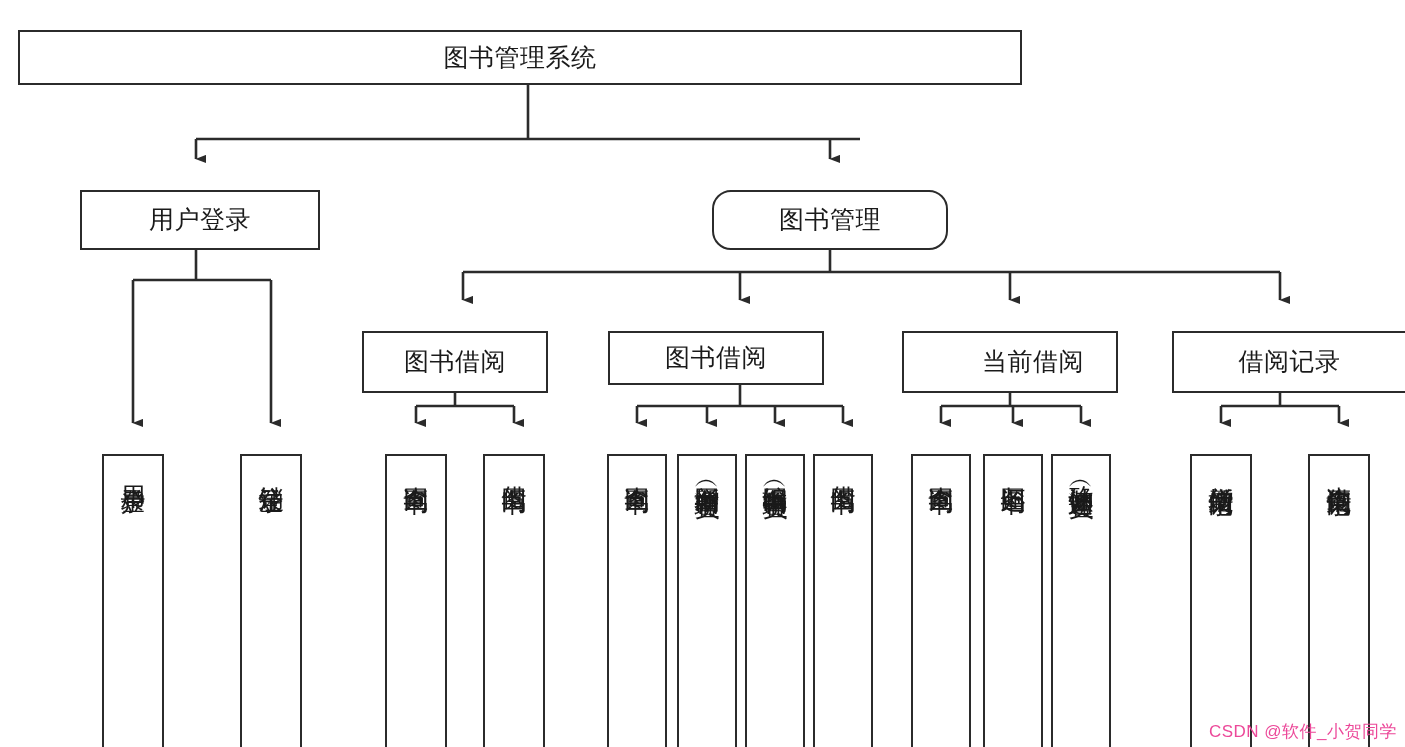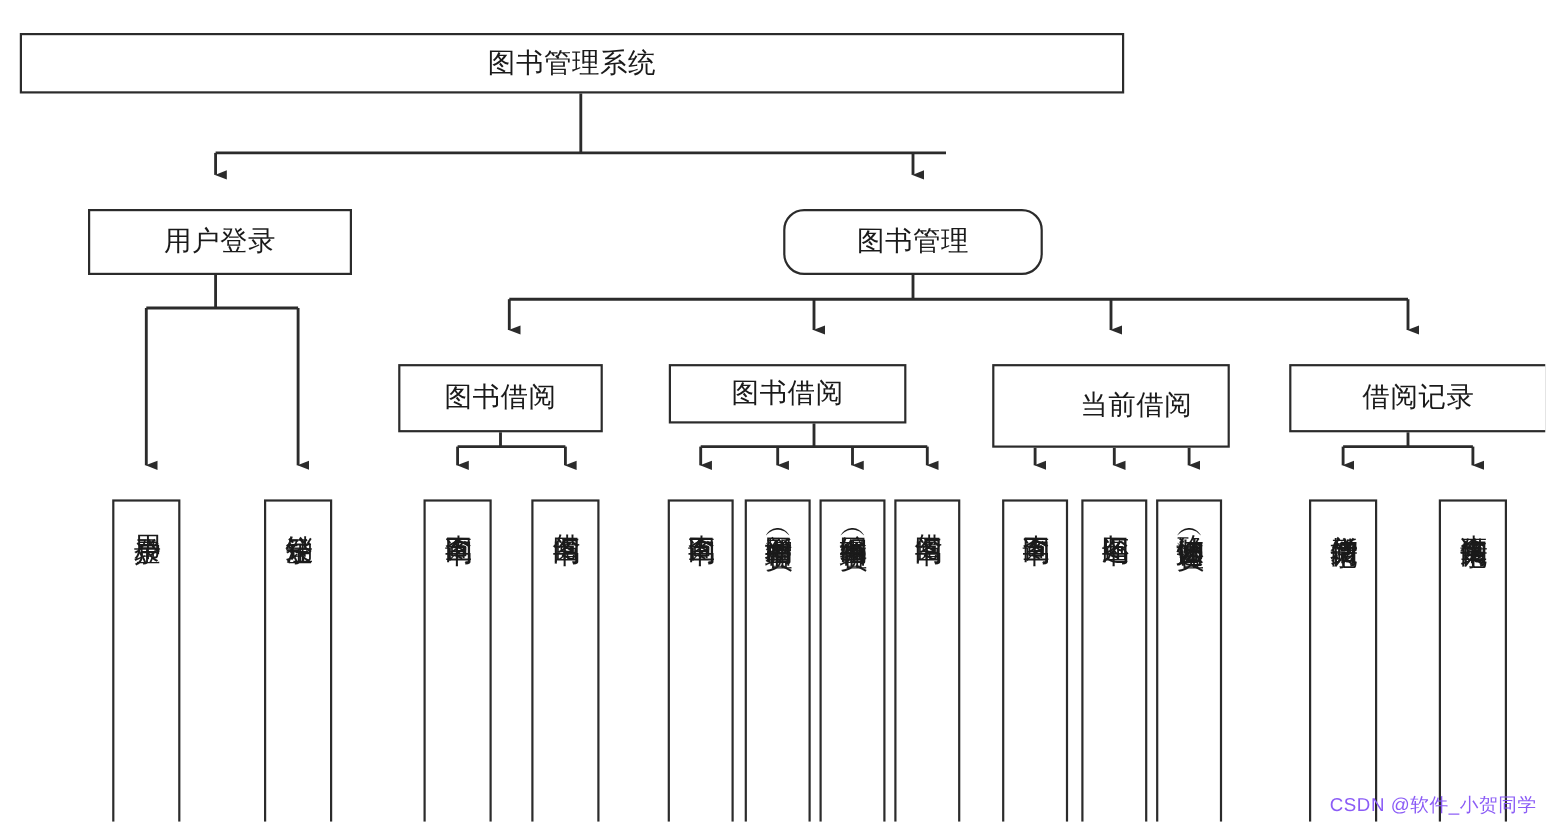--- a/index.html
+++ b/index.html
@@ -62,21 +62,21 @@
     font-size: 25px;
     line-height: 1.0;
     letter-spacing: 1.5px;
     white-space: nowrap;
   }
   .watermark {
     position: absolute;
     right: 8px;
     bottom: 4px;
     font-size: 17px;
-    color: #8b5cf6;
+    color: #ec4899;
     letter-spacing: 0.5px;
     white-space: nowrap;
     z-index: 5;
   }
 </style>
 </head>
 <body>
 
 <div id="canvas">
 
@@ -140,21 +140,21 @@
   <div class="node horiz" style="left:712px; top:172px; width:236px; height:60px;border-radius:19px;">
     <span class="node-label">图书管理</span>
   </div>
 
   <div class="node horiz" style="left:362px; top:313px; width:186px; height:62px;">
     <span class="node-label">图书借阅</span>
   </div>
   <div class="node horiz" style="left:608px; top:313px; width:216px; height:54px;">
     <span class="node-label">图书借阅</span>
   </div>
-  <div class="node horiz" style="left:902px; top:313px; width:216px; height:76px;padding-left:46px;">
+  <div class="node horiz" style="left:902px; top:313px; width:216px; height:62px;padding-left:46px;">
     <span class="node-label">当前借阅</span>
   </div>
   <div class="node horiz" style="left:1172px; top:313px; width:235px; height:62px;">
     <span class="node-label">借阅记录</span>
   </div>
 
   <div class="node vert" style="left:102px; top:436px; width:62px; height:299px;">
     <span class="node-label">用户登录</span>
   </div>
   <div class="node vert" style="left:240px; top:436px; width:62px; height:299px;">

